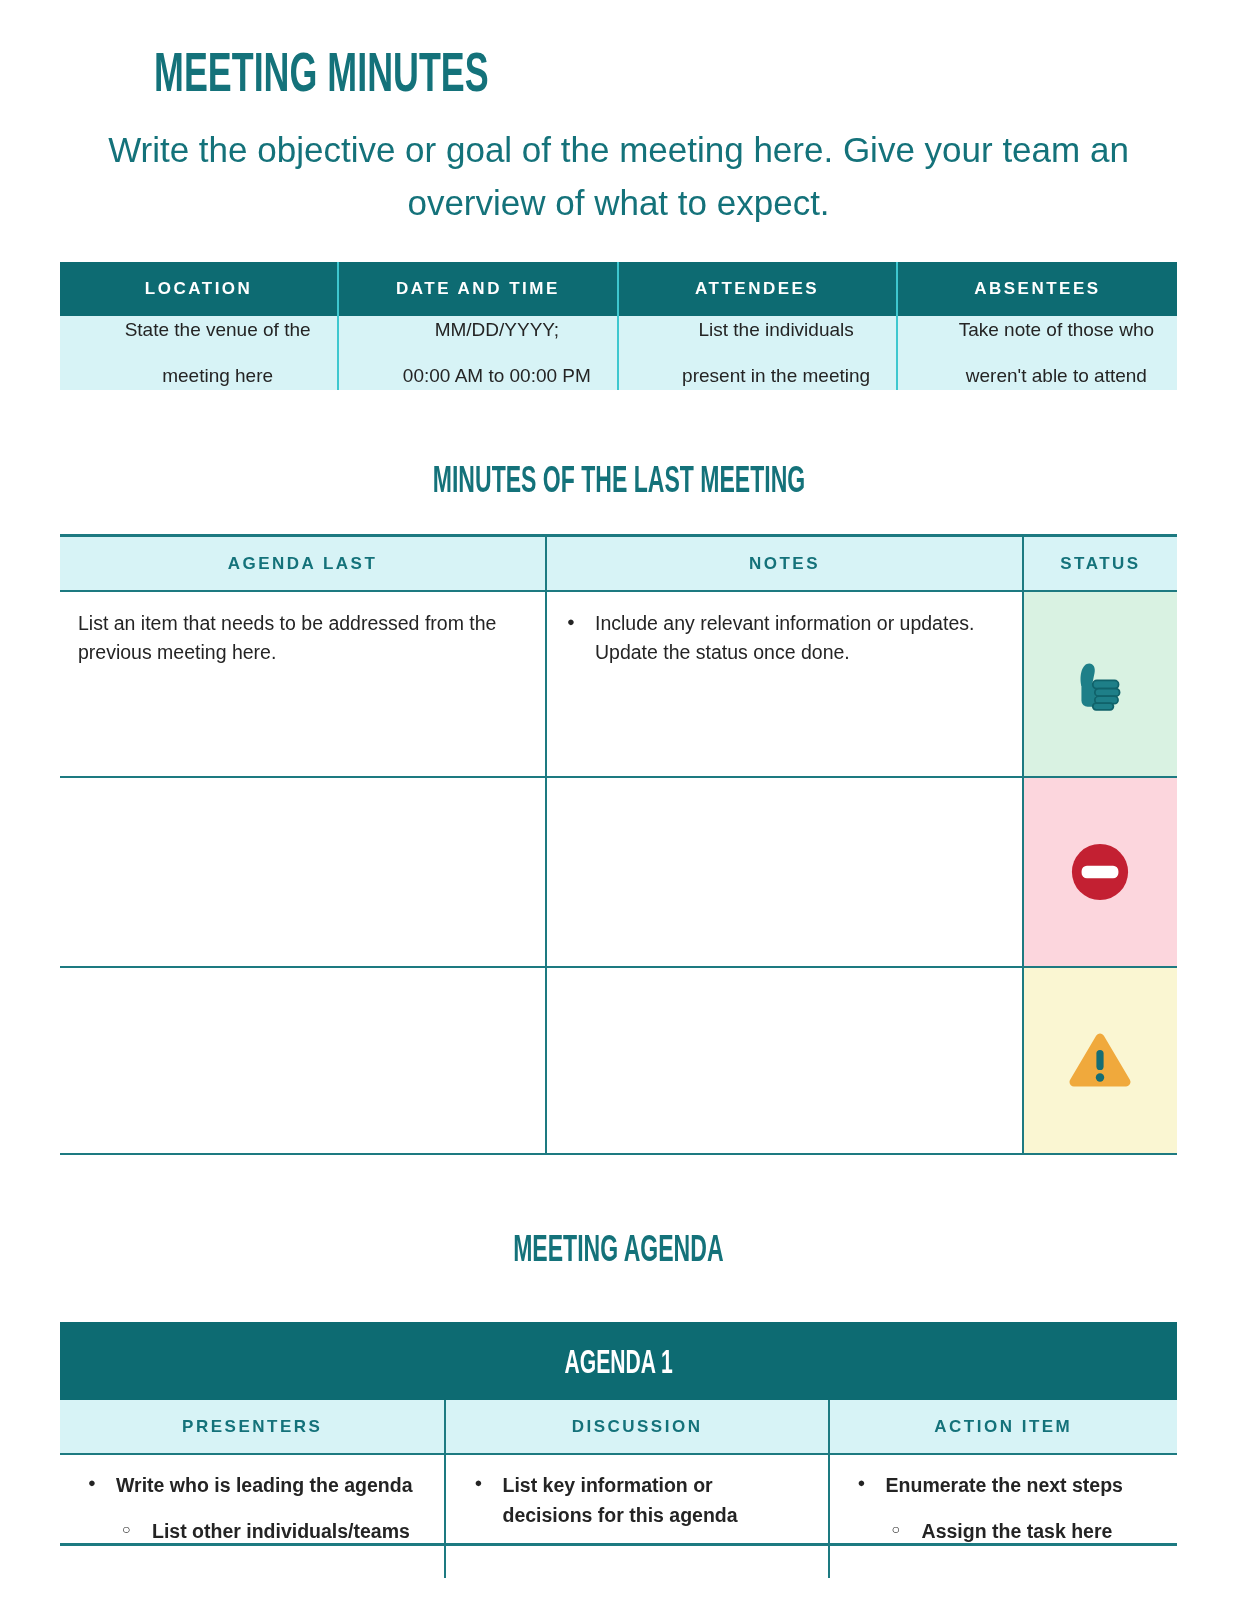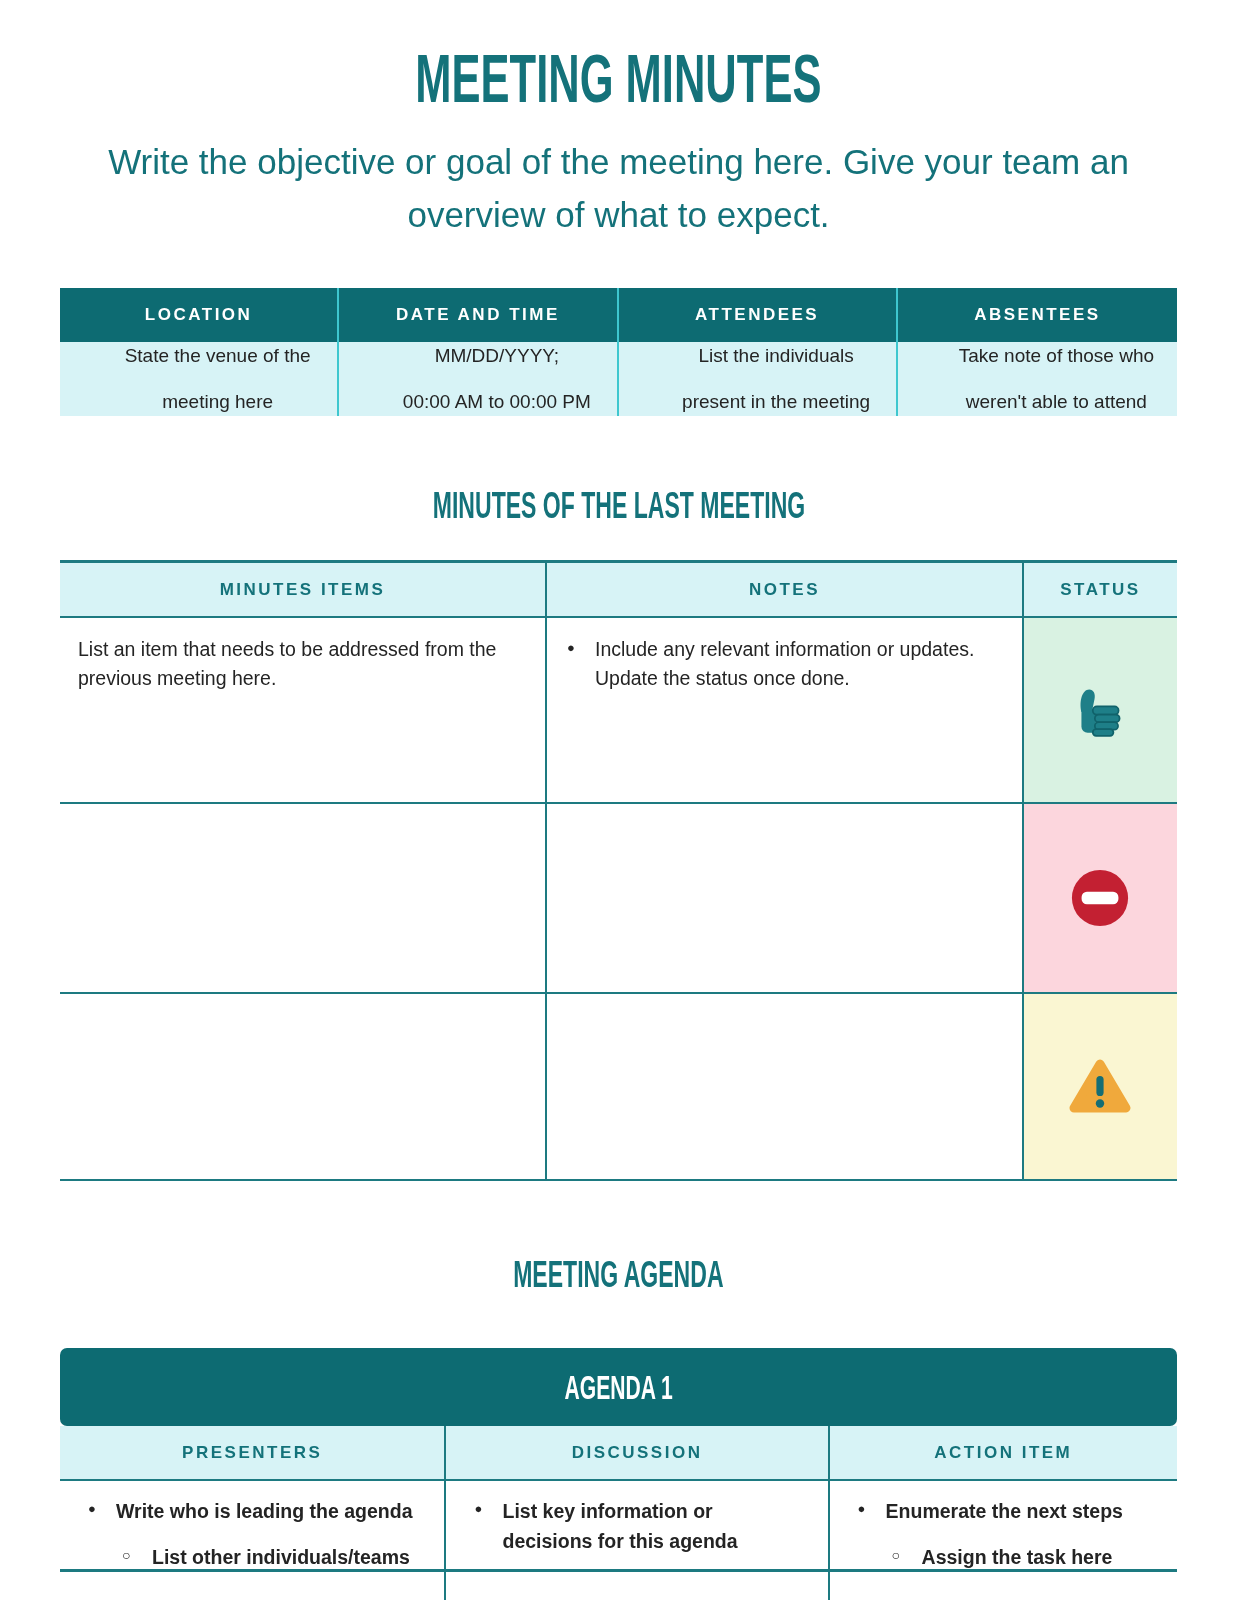--- a/index.html
+++ b/index.html
@@ -20,29 +20,29 @@
   *{box-sizing:border-box;}
   html,body{margin:0;padding:0;}
   body{
     width:1237px;height:1600px;overflow:hidden;background:#ffffff;
     font-family:"Liberation Sans",sans-serif;color:var(--body-text);
   }
   .doc{padding:44px 60px 0;}
 
   
   .cond{display:inline-block;transform:scaleX(0.64);transform-origin:50% 50%;white-space:nowrap;}
-  h1{margin:0;text-align:center;font-size:68px;line-height:1;font-weight:700;color:var(--teal-heading);}
+  h1{margin:0;text-align:left;font-size:56px;line-height:1;font-weight:700;color:var(--teal-heading);}
   .subtitle{margin:24px auto 13px;max-width:1085px;text-align:center;font-size:35px;line-height:1.5;
     color:var(--teal-heading);font-weight:400;}
   h2.section{margin:0;text-align:center;font-size:36px;line-height:1;font-weight:700;color:var(--teal-heading);}
   #lm-title{margin-top:72px;}
   #ma-title{margin-top:76px;}
 
   
-  .info-table{margin-top:47px;}
+  .info-table{margin-top:33px;}
   .info-head,.info-body{display:grid;grid-template-columns:repeat(4,1fr);}
   .info-head{background:var(--teal-dark);}
   .info-head .cell{height:54px;display:flex;align-items:center;justify-content:center;
     color:#fff;font-weight:700;font-size:17px;letter-spacing:2.5px;border-right:2px solid var(--divider-cyan);}
   .info-body{background:var(--cyan-light);}
   .info-body .cell{height:74px;display:flex;flex-direction:column;align-items:center;justify-content:space-between;
     font-size:19px;line-height:1.45;text-align:center;border-right:2px solid var(--divider-cyan);padding-left:38px;}
   .info-head .cell:last-child,.info-body .cell:last-child{border-right:none;}
 
   
@@ -66,21 +66,21 @@
 
   
   ul.bullets{list-style:none;margin:0;padding:0;}
   .bullets li{position:relative;padding-left:30px;margin:0 0 6px 0;}
   .bullets li::before{content:"●";position:absolute;left:2px;top:3px;font-size:13px;color:var(--body-text);}
   .bullets li.sub{padding-left:66px;margin-top:16px;}
   .bullets li.sub::before{content:"○";left:36px;font-size:14px;}
 
   
   .agenda-banner{margin-top:55px;height:78px;background:var(--teal-dark);display:flex;
-    align-items:center;justify-content:center;color:#fff;font-size:33px;font-weight:700;line-height:1;border-radius:7px;}
+    align-items:center;justify-content:center;color:#fff;font-size:33px;font-weight:700;line-height:1;}
   .ag-head,.ag-row,.ag-partial{display:grid;grid-template-columns:34.6% 34.3% 31.1%;}
   .ag-head{background:var(--cyan-light);border-bottom:2px solid var(--grid-teal);}
   .ag-head .cell{height:53px;display:flex;align-items:center;justify-content:center;
     color:var(--teal-heading);font-weight:700;font-size:17px;letter-spacing:2.5px;
     border-right:2px solid var(--grid-teal);}
   .ag-head .cell:last-child{border-right:none;}
   .ag-row{border-bottom:3px solid var(--grid-teal);}
   .ag-row .cell{height:88px;border-right:2px solid var(--grid-teal);padding:15px 20px 0 26px;
     font-size:19.5px;line-height:1.55;font-weight:bold;}
   .ag-row .cell:last-child{border-right:none;}
@@ -120,21 +120,21 @@
         <span>Take note of those who</span>
         <span>weren't able to attend</span>
       </div>
     </div>
   </section>
 
   <h2 class="section" id="lm-title"><span class="cond">MINUTES OF THE LAST MEETING</span></h2>
 
   <section class="lm-table">
     <div class="lm-head">
-      <div class="cell">MINUTES ITEMS</div>
+      <div class="cell">AGENDA LAST</div>
       <div class="cell">NOTES</div>
       <div class="cell">STATUS</div>
     </div>
 
     <div class="lm-row r1">
       <div class="cell">List an item that needs to be addressed from the previous meeting here.</div>
       <div class="cell">
         <ul class="bullets">
           <li>Include any relevant information or updates. Update the status once done.</li>
         </ul>

